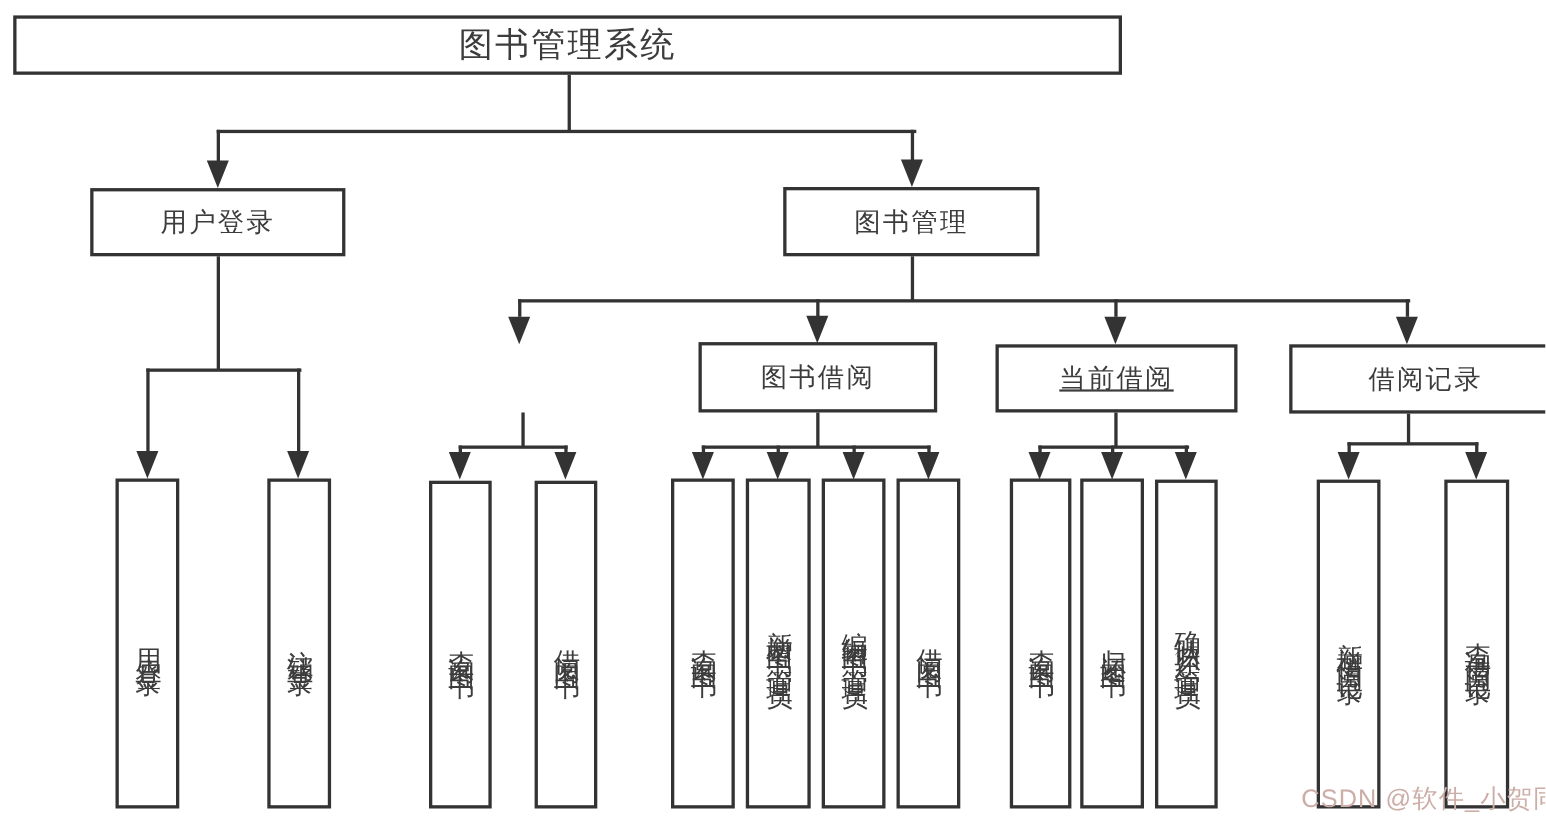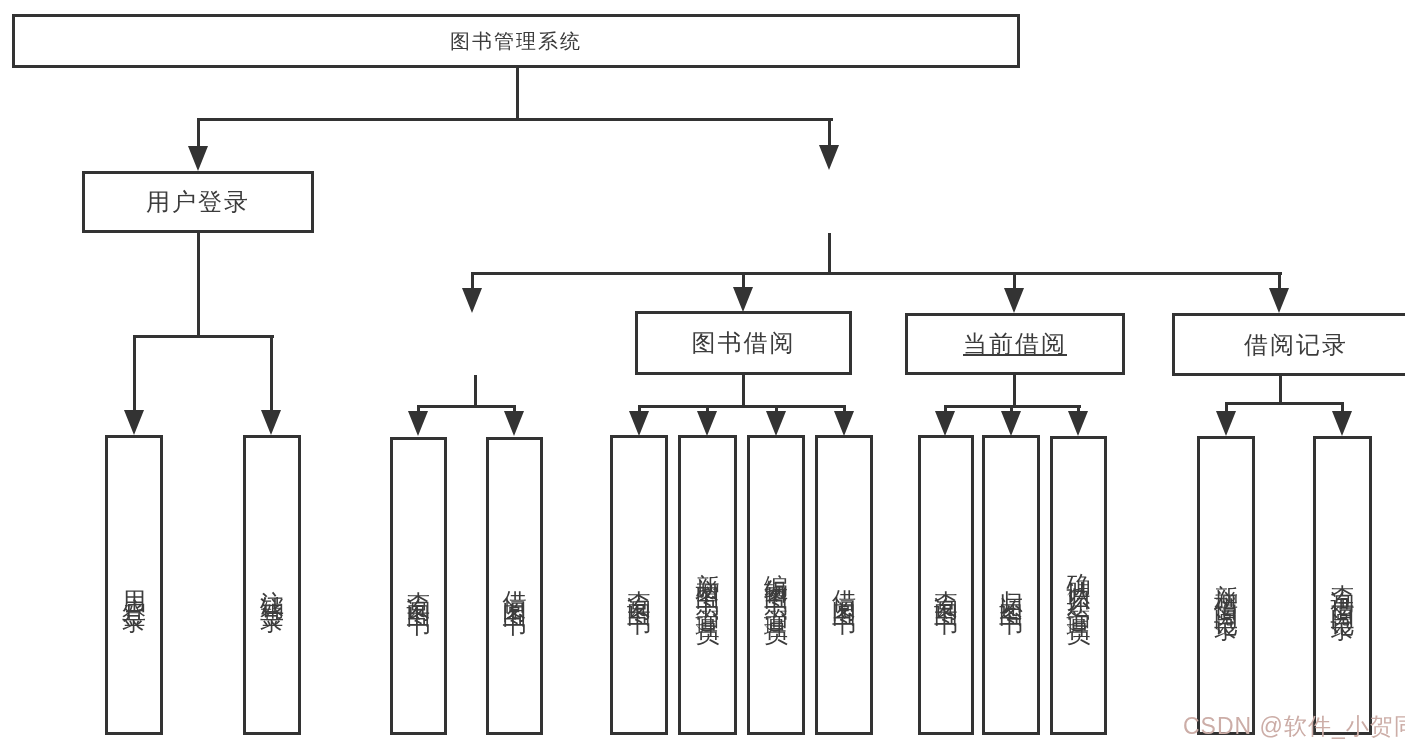--- a/index.html
+++ b/index.html
@@ -5,21 +5,21 @@
   html,body{margin:0;padding:0;background:#ffffff;}
   .canvas{
     position:relative;width:1405px;height:747px;background:#ffffff;overflow:hidden;
     font-family:"Liberation Sans","DejaVu Sans",sans-serif;color:#3c3c3c;
   }
   .box,.vbox{
     position:absolute;box-sizing:border-box;border:3px solid #333333;background:#ffffff;
     display:flex;align-items:center;justify-content:center;
   }
   .box{font-size:24px;letter-spacing:2px;}
-  .box.root{font-size:20px;}
+  .box.root{font-size:31px;}
   .vbox span{
     writing-mode:vertical-rl;text-orientation:mixed;
     font-size:24px;letter-spacing:7px;line-height:1;white-space:nowrap;
   }
   .vline,.hline{position:absolute;background:#333333;}
   .vline{width:3px;}
   .hline{height:3px;}
   .arrow{
     position:absolute;width:0;height:0;
     border-left:10px solid transparent;border-right:10px solid transparent;
@@ -32,20 +32,21 @@
 </style>
 </head>
 <body>
 
 <div class="canvas">
 
   <div class="box root" style="left:12px;top:14px;width:1008px;height:54px;">图书管理系统</div>
 
   <div class="box" style="left:82px;top:171px;width:232px;height:62px;">用户登录</div>
 
+  <div class="box" style="left:712px;top:170px;width:233px;height:63px;">图书管理</div>
 
 
   <div class="box" style="left:635px;top:311px;width:217px;height:64px;">图书借阅</div>
 
   <div class="box" style="left:905px;top:313px;width:220px;height:62px;text-decoration:underline;">当前借阅</div>
 
   <div class="box" style="left:1172px;top:313px;width:248px;height:63px;">借阅记录</div>
 
   <div class="vbox" style="left:105px;top:435px;width:58px;height:300px;">
     <span>用户登录</span>

